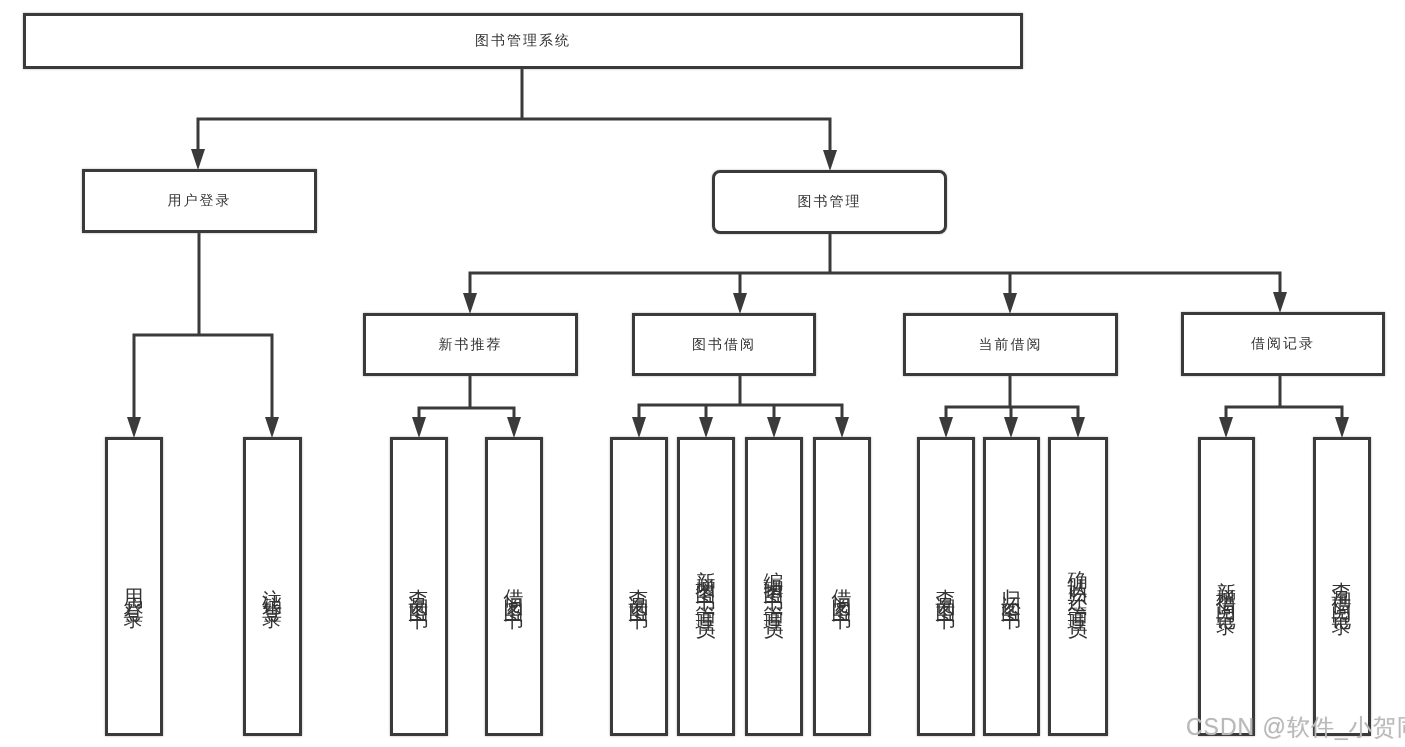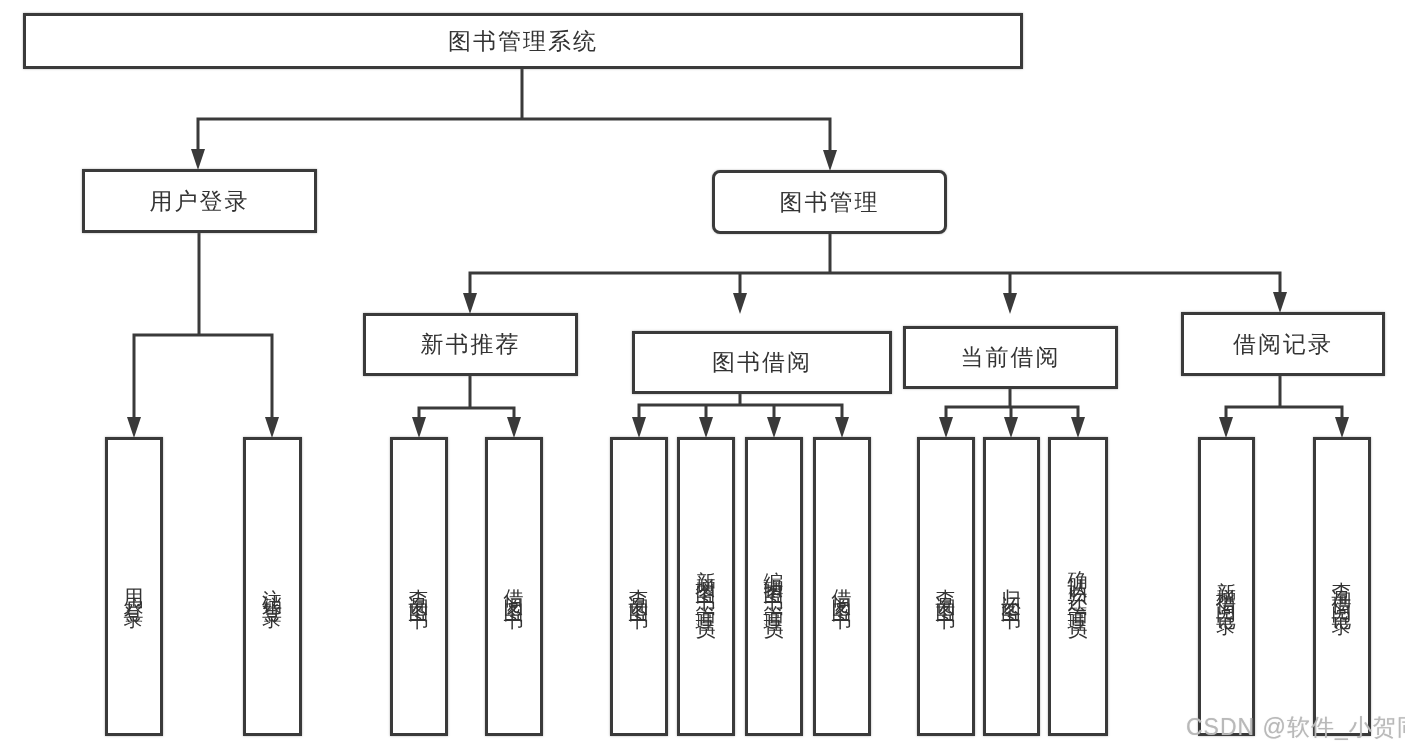--- a/index.html
+++ b/index.html
@@ -14,21 +14,21 @@
   .node{
     position:absolute;
     box-sizing:border-box;
     background:#ffffff;
     border:3px solid #3a3a3a;
     color:#333333;
     display:flex;align-items:center;justify-content:center;
     z-index:1;
     box-shadow:0 0 2px rgba(110,110,110,.55);
   }
-  .h-node{font-size:23px;letter-spacing:2px;}
+  .h-node{font-size:14px;letter-spacing:2px;}
   .leaf{
     font-size:20px;
     z-index:1;
   }
   .leaf .vtext{
     writing-mode:vertical-rl;
     text-orientation:mixed;
     letter-spacing:7px;
     line-height:1;
   }
@@ -91,24 +91,24 @@
   <div class="node h-node" style="left:82px;top:169px;width:235px;height:64px;">
     <span>用户登录</span>
   </div>
   <div class="node h-node" style="left:712px;top:170px;width:235px;height:64px;border-radius:8px;">
     <span>图书管理</span>
   </div>
 
   <div class="node h-node" style="left:363px;top:313px;width:215px;height:63px;">
     <span>新书推荐</span>
   </div>
-  <div class="node h-node" style="left:632px;top:313px;width:260px;height:63px;margin-top:18px;">
+  <div class="node h-node" style="left:632px;top:313px;width:184px;height:63px;">
     <span>图书借阅</span>
   </div>
-  <div class="node h-node" style="left:903px;top:326px;width:215px;height:63px;">
+  <div class="node h-node" style="left:903px;top:313px;width:215px;height:63px;">
     <span>当前借阅</span>
   </div>
   <div class="node h-node" style="left:1172px;top:312px;width:204px;height:64px;margin-left:9px;">
     <span>借阅记录</span>
   </div>
 
   <div class="node leaf" style="left:105px;top:437px;width:58px;height:299px;">
     <span class="vtext">用户登录</span>
   </div>
   <div class="node leaf" style="left:243px;top:437px;width:59px;height:299px;">

